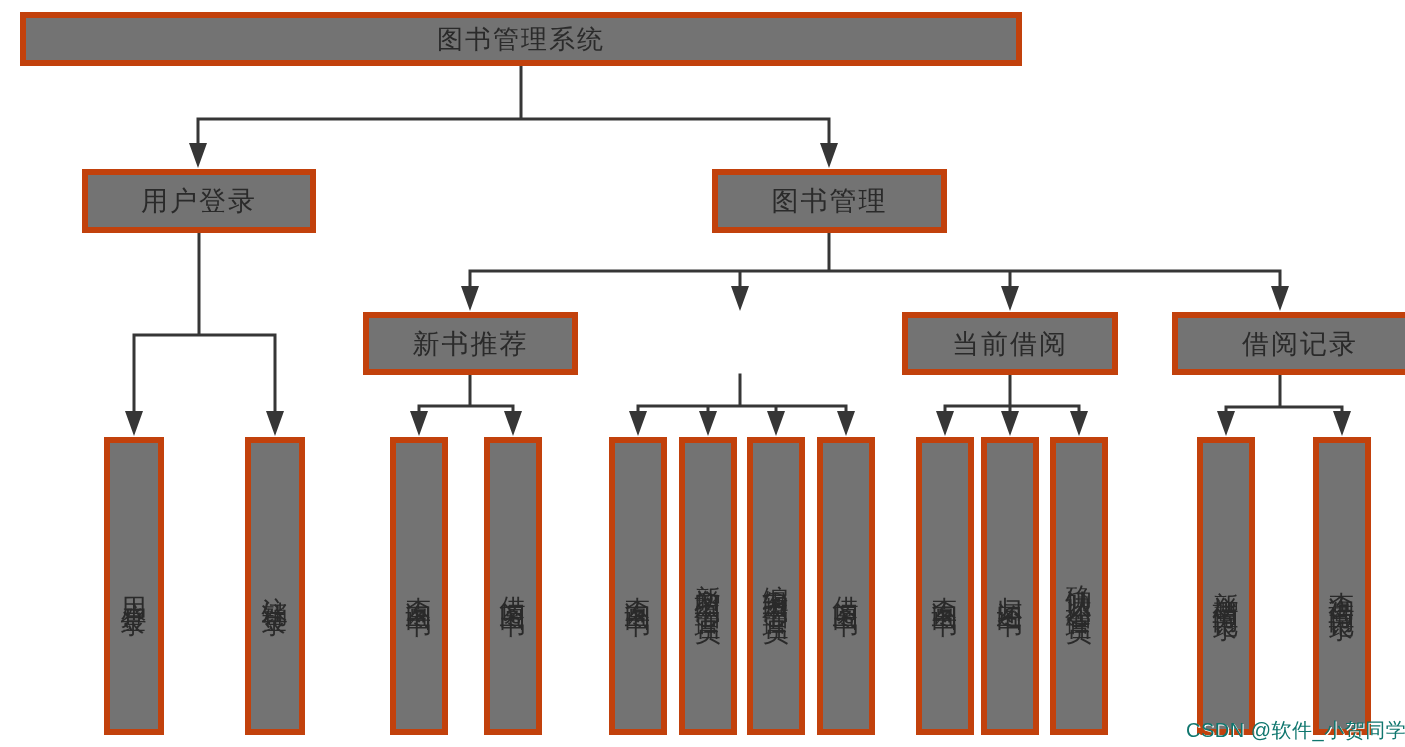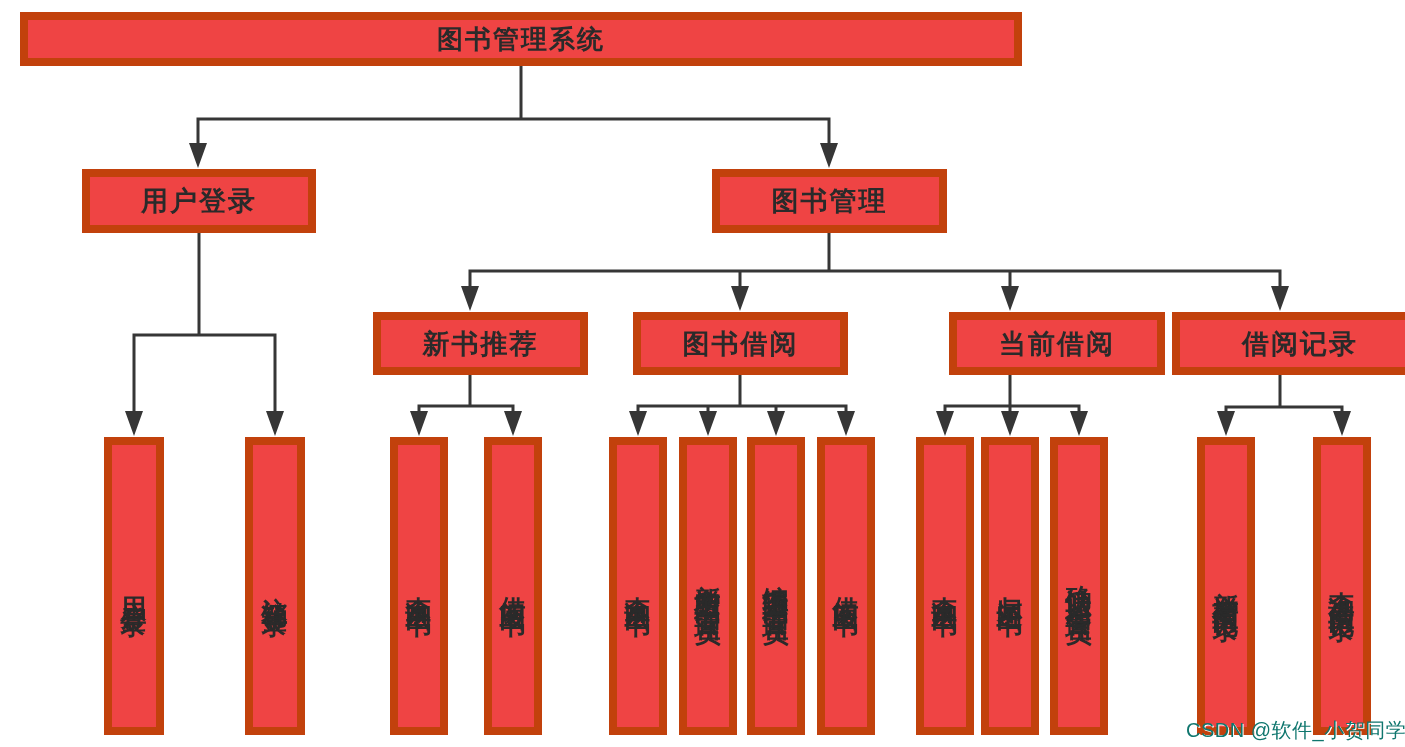--- a/index.html
+++ b/index.html
@@ -17,27 +17,26 @@
   }
   .connectors {
     position: absolute;
     left: 0; top: 0;
     width: 1405px;
     height: 747px;
   }
   .node {
     position: absolute;
     box-sizing: border-box;
-    border: 8px solid #c2410c;
-    background: #ef4444;
+    border: 6px solid #c2410c;
+    background: #737373;
     display: flex;
     align-items: center;
     justify-content: center;
     color: #2a2a2a;
-    font-weight: bold;
   }
   .node-h {
     font-size: 27px;
     letter-spacing: 2px;
     white-space: nowrap;
   }
   .node-root {
     left: 20px; top: 12px;
     width: 1002px; height: 54px;
     font-size: 26px;
@@ -89,23 +88,22 @@
              M638,436 l-9,-25 h18 z  M708,436 l-9,-25 h18 z  M776,436 l-9,-25 h18 z  M846,436 l-9,-25 h18 z
              M945,436 l-9,-25 h18 z  M1010,436 l-9,-25 h18 z  M1079,436 l-9,-25 h18 z
              M1226,436 l-9,-25 h18 z M1342,436 l-9,-25 h18 z"></path>
   </svg>
 
   <div class="node node-h node-root">图书管理系统</div>
 
   <div class="node node-h lvl2" style="left:82px;width:234px;">用户登录</div>
   <div class="node node-h lvl2" style="left:712px;width:235px;">图书管理</div>
 
-  <div class="node node-h lvl3" style="left:373px;width:215px;">新书推荐</div>
-  <div class="node node-h lvl3" style="left:633px;width:215px;">图书借阅</div>
-  <div class="node node-h lvl3" style="left:902px;width:216px;margin-left:47px;">当前借阅</div>
+  <div class="node node-h lvl3" style="left:363px;width:215px;">新书推荐</div>
+  <div class="node node-h lvl3" style="left:902px;width:216px;">当前借阅</div>
   <div class="node node-h lvl3" style="left:1172px;width:256px;">借阅记录</div>
 
   <div class="node leaf" style="left:104px;width:60px;">
     <span>用户登录</span>
   </div>
   <div class="node leaf" style="left:245px;width:60px;">
     <span>注销登录</span>
   </div>
 
   <div class="node leaf" style="left:390px;">

